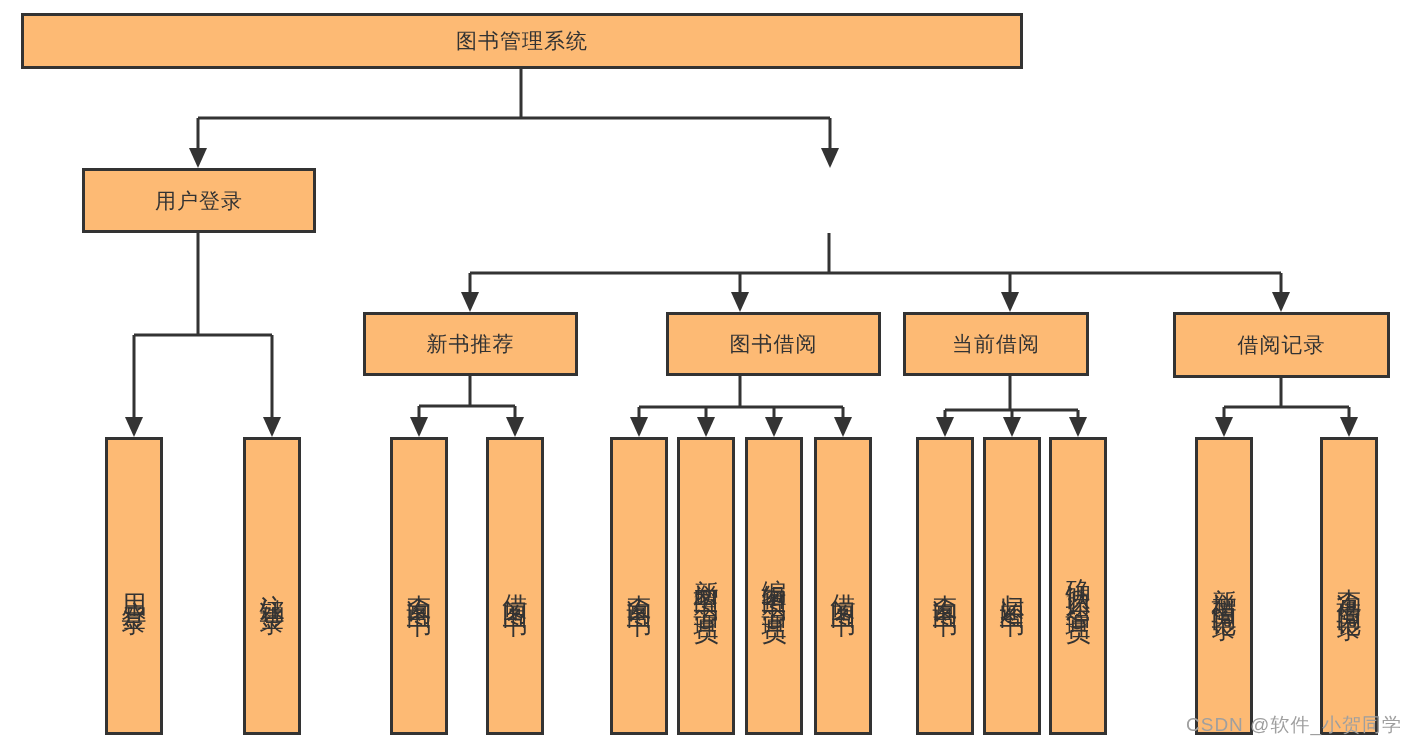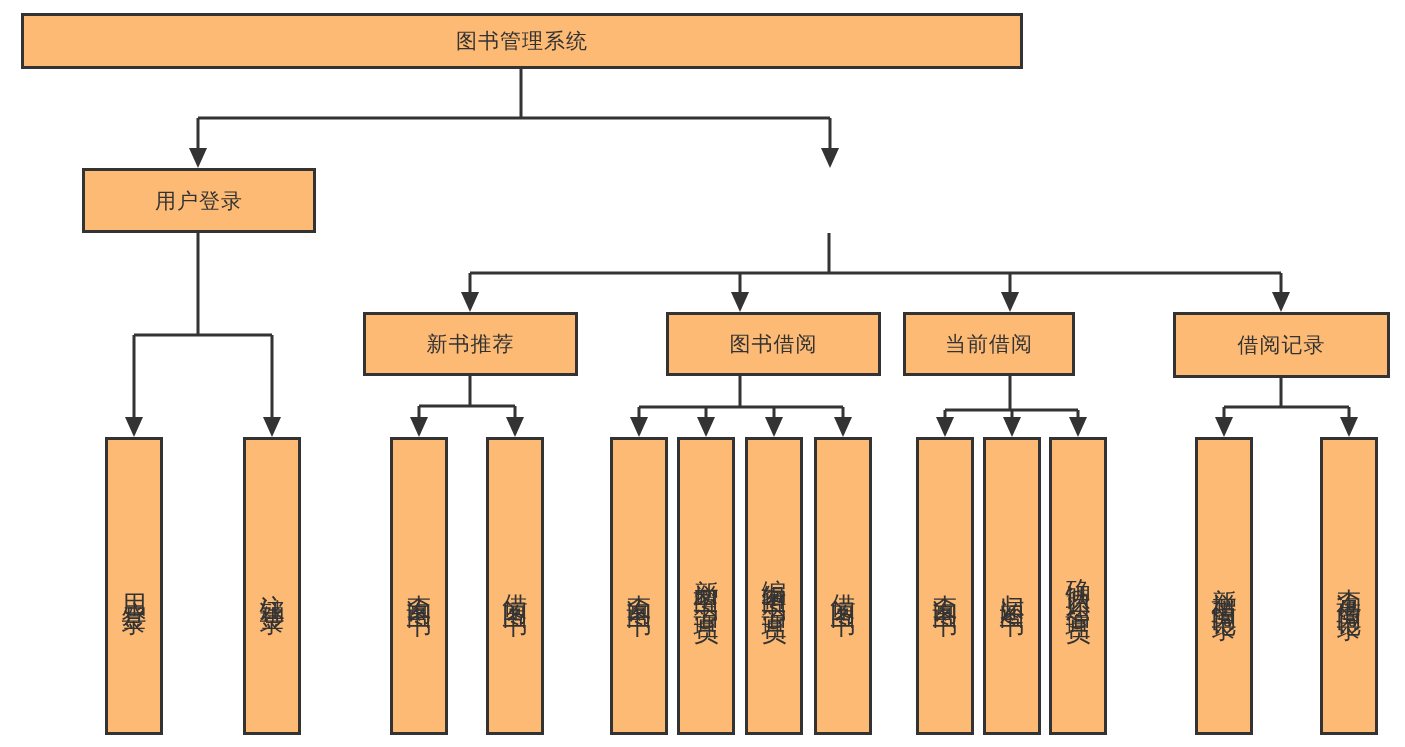--- a/index.html
+++ b/index.html
@@ -109,21 +109,21 @@
   <div class="node h-node" style="left:82px; top:168px; width:234px; height:65px;">
     <span>用户登录</span>
   </div>
 
   <div class="node h-node" style="left:363px; top:312px; width:215px; height:64px;">
     <span>新书推荐</span>
   </div>
   <div class="node h-node" style="left:633px; top:312px; width:215px; height:64px;margin-left:33px;">
     <span>图书借阅</span>
   </div>
-  <div class="node h-node" style="left:903px; top:312px; width:172px; height:64px;">
+  <div class="node h-node" style="left:903px; top:312px; width:186px; height:64px;">
     <span>当前借阅</span>
   </div>
   <div class="node h-node" style="left:1173px; top:312px; width:217px; height:66px;">
     <span>借阅记录</span>
   </div>
 
   <div class="node leaf" style="left:105px;">
     <span class="v-text">用户登录</span>
   </div>
   <div class="node leaf" style="left:243px;">
@@ -160,14 +160,15 @@
     <span class="v-text">确认归还（管理员）</span>
   </div>
 
   <div class="node leaf" style="left:1195px;">
     <span class="v-text">新增借阅记录</span>
   </div>
   <div class="node leaf" style="left:1320px;">
     <span class="v-text">查询借阅记录</span>
   </div>
 
+  <div class="watermark">CSDN @软件_小贺同学</div>
 
 </div>
 
 </body></html>

